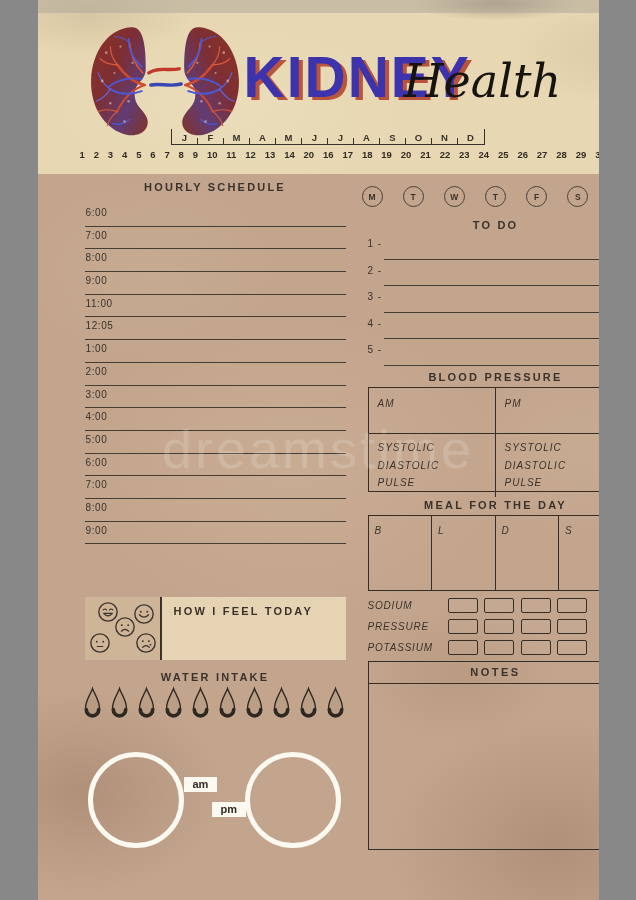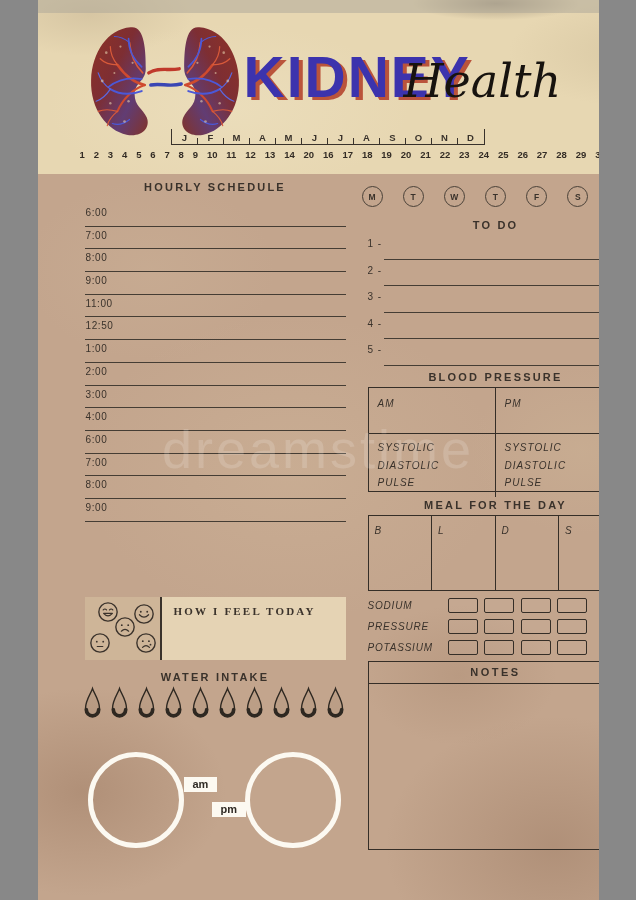--- a/index.html
+++ b/index.html
@@ -49,21 +49,21 @@
   .sec-title { position:absolute; font-size:11px; font-weight:600; letter-spacing:2.2px; color:#3a322b; text-align:center; }
   .lbl-i { font-style:italic; font-size:10px; letter-spacing:1px; color:#3a322b; font-weight:500; }
   
   .schedule { left:47px; top:204px; width:261px; }
   .time-row { position:relative; height:22.7px; border-bottom:1.1px solid #453d34; }
   .time-label { position:absolute; top:3px; left:1px; font-size:10px; letter-spacing:0.6px; color:#3a322b; }
   .mood { left:47px; top:597px; width:261px; height:63px; }
   .mood-faces { position:absolute; left:0; top:0; width:75px; height:63px; background:rgba(233,217,180,0.30); }
   .mood-faces svg { position:absolute; }
   .mood-divider { position:absolute; left:75px; top:0; width:2px; height:63px; background:#3a322b; }
-  .mood-panel { position:absolute; left:77px; top:0; width:184px; height:63px; background:rgba(238,223,190,0.80); padding:8px 0 0 12px;font-family:Liberation Serif, serif; }
+  .mood-panel { position:absolute; left:77px; top:0; width:184px; height:63px; background:rgba(238,223,190,0.80); padding:8px 0 0 12px; }
   .mood-title { font-size:11px; letter-spacing:2.2px; font-weight:600; color:#3a322b; }
   .water-row { left:44px; top:686px; width:264px; display:flex; justify-content:space-between; }
   .med-circle { position:absolute; width:96px; height:96px; border:5px solid #fcf9f1; border-radius:50%; }
   .med-chip { position:absolute; background:#fcf9f1; color:#2f2a24; font-size:11px; font-weight:600; padding:1px 9px 2px; z-index:3; }
   
   .week-row { left:324px; top:186px; width:268px; display:flex; justify-content:space-between; }
   .day-circle { width:21px; height:21px; border:1.3px solid #4a4138; border-radius:50%; font-size:8.5px; font-weight:700; color:#3a322b; display:flex; align-items:center; justify-content:center; }
   .todo-list { left:330px; top:236px; width:256px; }
   .todo-row { position:relative; height:26.5px; }
   .todo-num { position:absolute; left:0; top:2px; font-size:10px; color:#3a322b; letter-spacing:1px; }
@@ -202,33 +202,36 @@
     <div class="time-row">
         <span class="time-label">8:00</span>
       </div>
     <div class="time-row">
         <span class="time-label">9:00</span>
       </div>
     <div class="time-row">
         <span class="time-label">11:00</span>
       </div>
     <div class="time-row">
-        <span class="time-label">12:50</span>
+        <span class="time-label">12:05</span>
       </div>
     <div class="time-row">
         <span class="time-label">1:00</span>
       </div>
     <div class="time-row">
         <span class="time-label">2:00</span>
       </div>
     <div class="time-row">
         <span class="time-label">3:00</span>
       </div>
     <div class="time-row">
         <span class="time-label">4:00</span>
+      </div>
+    <div class="time-row">
+        <span class="time-label">5:00</span>
       </div>
     <div class="time-row">
         <span class="time-label">6:00</span>
       </div>
     <div class="time-row">
         <span class="time-label">7:00</span>
       </div>
     <div class="time-row">
         <span class="time-label">8:00</span>
       </div>

